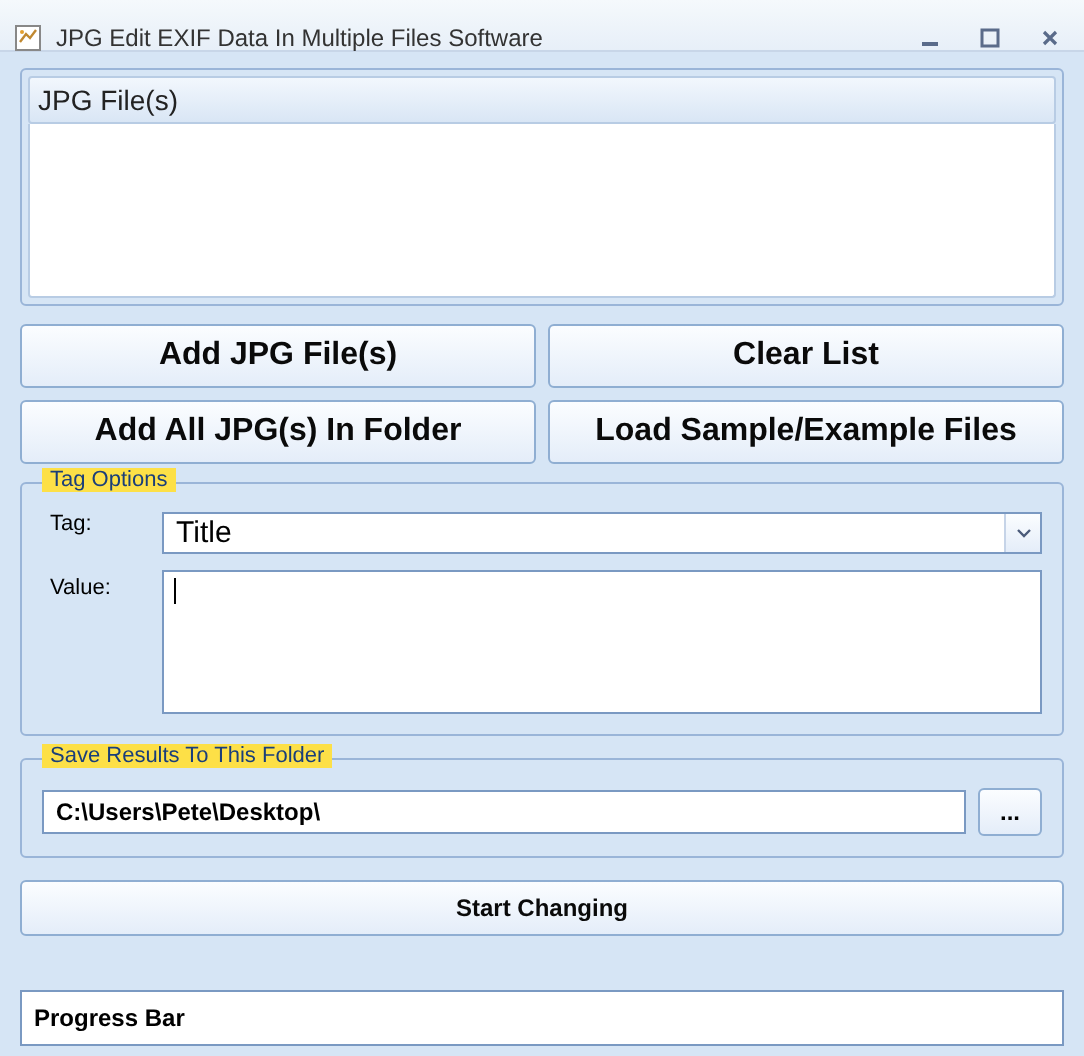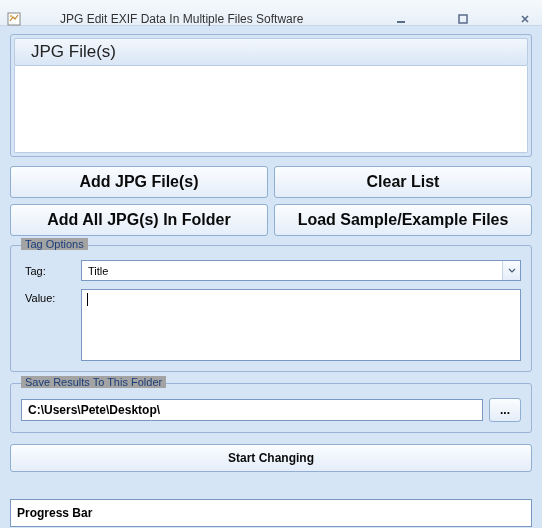--- a/index.html
+++ b/index.html
@@ -13,21 +13,20 @@
     height: 528px;
     overflow: hidden;
   }
   .titlebar {
     height: 26px;
     background: linear-gradient(to bottom, #f5f9fc, #e7eff8);
     display: flex;
     align-items: center;
     padding: 13px 4px 0 6px;
     border-bottom: 1px solid #c8d6e8;
-    gap: 32px;
   }
   .titlebar .app-icon {
     width: 16px;
     height: 16px;
     margin-right: 6px;
     display: inline-flex;
     align-items: center;
     justify-content: center;
   }
   .titlebar .title {
@@ -54,22 +53,22 @@
     margin-bottom: 9px;
     background: #d6e5f5;
   }
   .files-panel {
     padding: 3px;
   }
   .files-header {
     background: linear-gradient(to bottom, #f2f7fd, #d9e6f5);
     border: 1px solid #b8cce4;
     border-radius: 2px;
-    padding: 3px 16px;
-    font-size: 17px;
+    padding: 3px 4px;
+    font-size: 14px;
     color: #222;
   }
   .files-list {
     background: #fff;
     height: 87px;
     border: 1px solid #b8cce4;
     border-top: none;
     border-radius: 0 0 2px 2px;
   }
   .button-grid {
@@ -94,47 +93,47 @@
     border: 1px solid #9ab5d8;
     border-radius: 3px;
     position: relative;
     padding: 14px 10px 10px 10px;
     margin-bottom: 11px;
   }
   .fieldset .legend {
     position: absolute;
     top: -8px;
     left: 10px;
-    background: #a3a3a3;
+    background: #fde047;
     padding: 0 4px;
     color: #1a3e7a;
     font-size: 11px;
   }
   .tag-row {
     display: flex;
-    align-items: center;
+    align-items: flex-start;
     margin-bottom: 8px;
   }
   .tag-row .lbl {
     width: 60px;
     padding-left: 4px;
     color: #000;
   }
   .combo {
     flex: 1;
     display: flex;
     border: 1px solid #7a99c2;
     background: #fff;
     height: 21px;
     align-items: center;
   }
   .combo .combo-text {
     flex: 1;
     padding: 0 6px;
-    font-size: 11px;
+    font-size: 15px;
   }
   .combo .combo-arrow {
     width: 18px;
     height: 100%;
     border-left: 1px solid #c6d4e8;
     display: flex;
     align-items: center;
     justify-content: center;
     background: linear-gradient(to bottom, #fbfdff, #e4edf9);
   }

